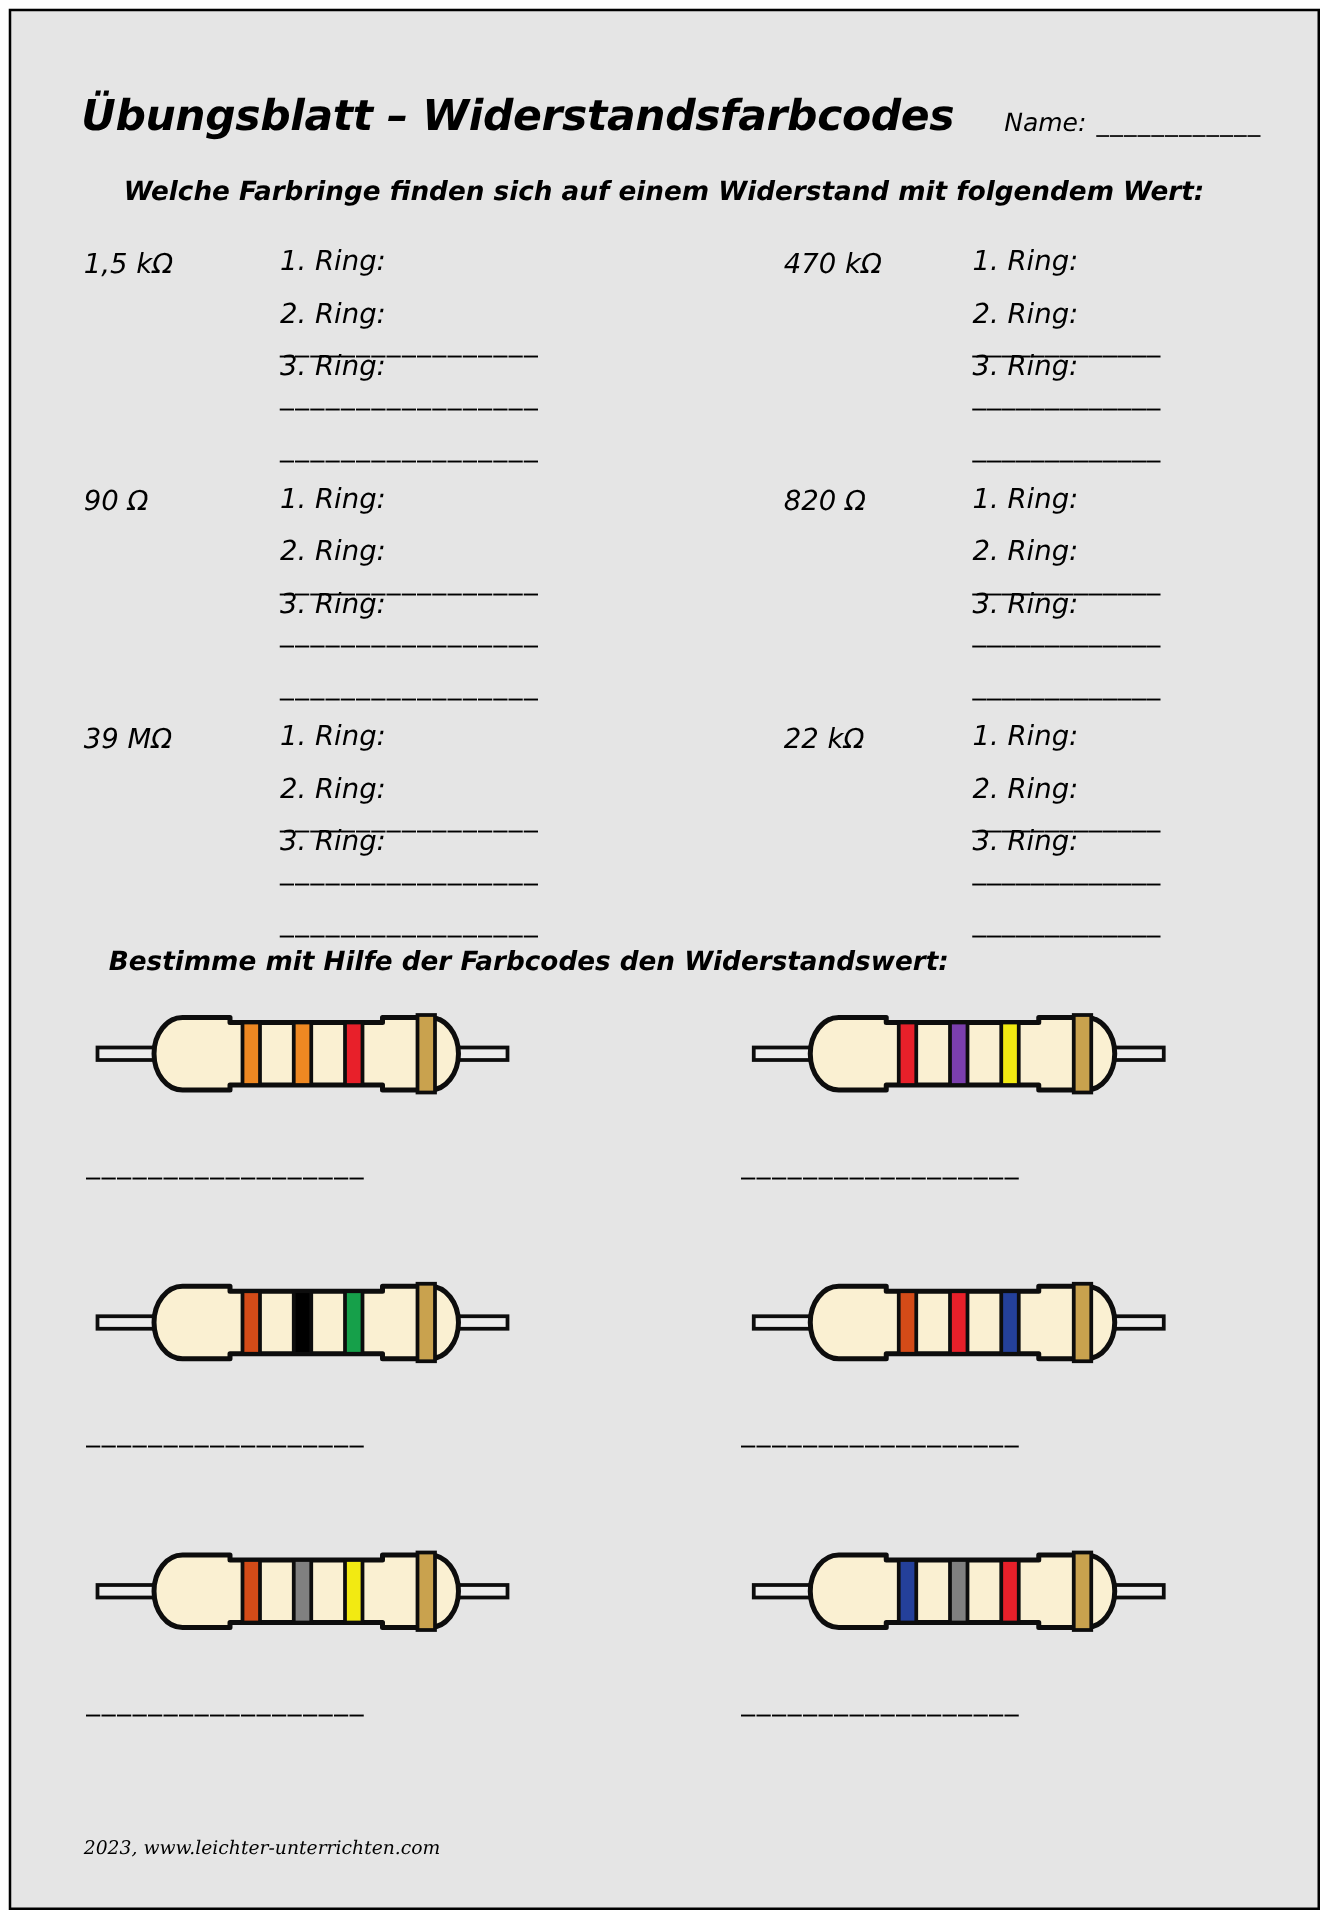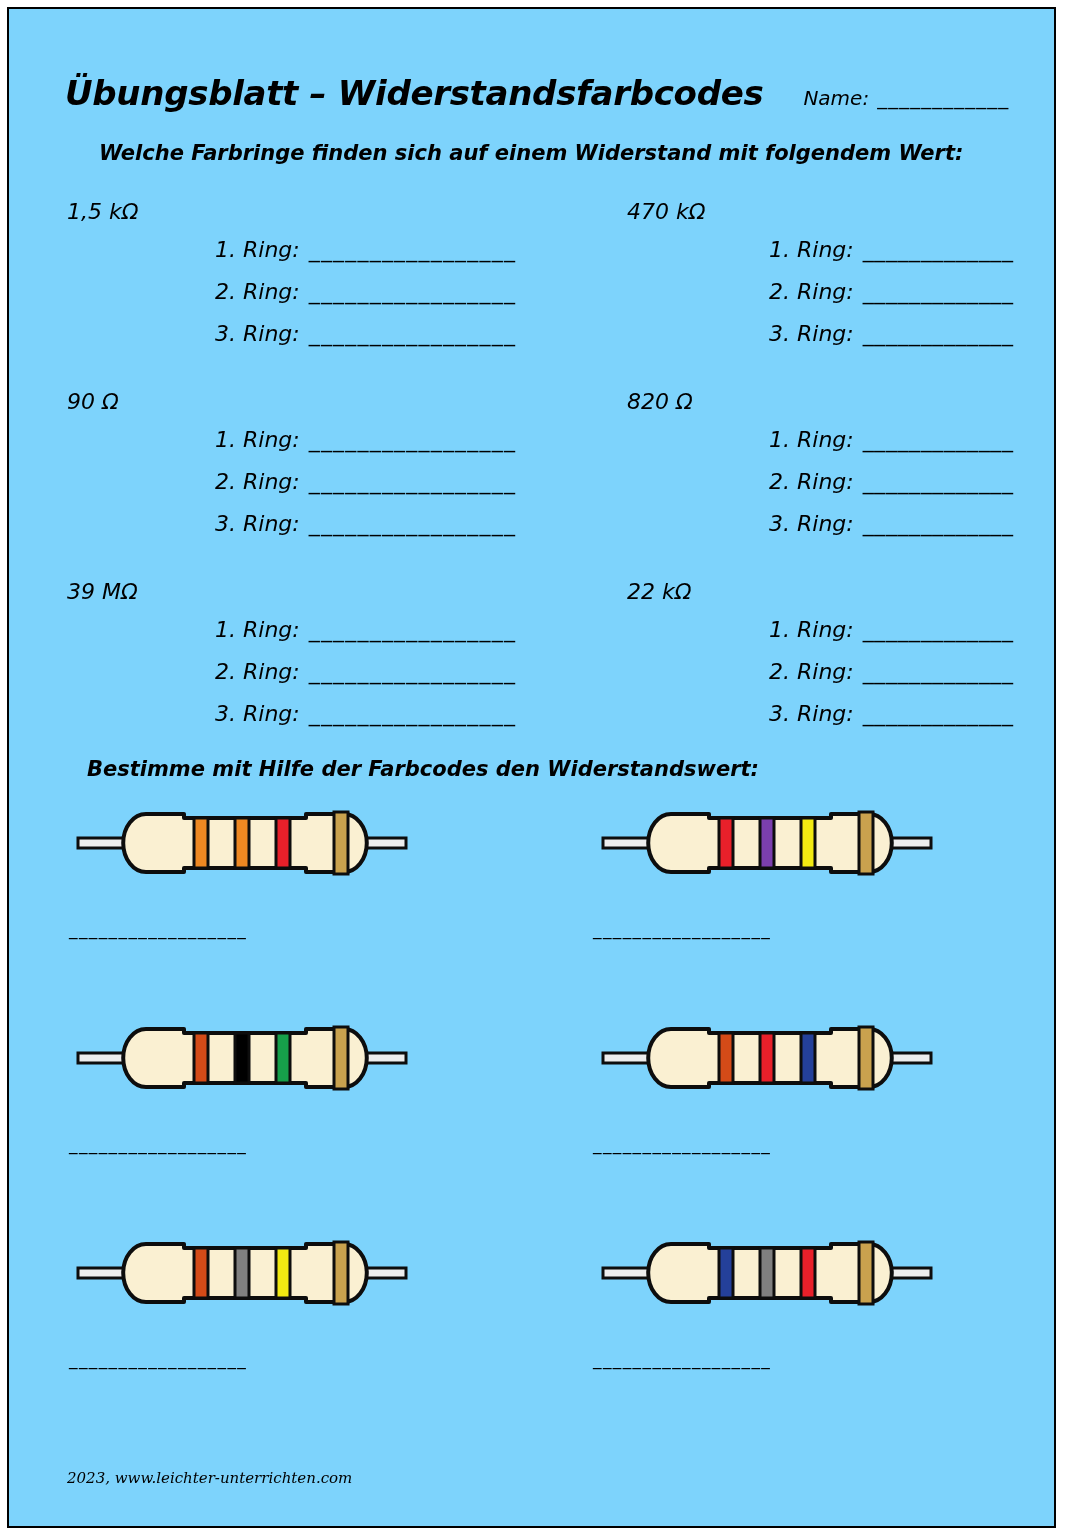--- a/index.html
+++ b/index.html
@@ -15,21 +15,21 @@
     overflow: hidden;
   }
   .page {
     position: absolute;
     left: 7px;
     top: 7px;
     width: 1049px;
     height: 1521px;
     border: 2px solid #000000;
     box-sizing: border-box;
-    background: #7dd3fc;
+    background: #e5e5e5;
   }
 
   
   .header {
     position: absolute;
     left: 56px;
     top: 48px;
     width: 952px;
     height: 56px;
     display: flex;
@@ -109,20 +109,21 @@
     padding-top: 2px;
   }
   .ex-cell.left  .ex-value { width: 128px; }
   .ex-cell.right .ex-value { width: 122px; }
 
   .ring-list { display: flex; flex-direction: column; }
   .ring-line {
     display: flex;
     align-items: baseline;
     height: 42px;
+    flex-direction: column;
   }
   .ring-label {
     font-family: "DejaVu Sans", sans-serif;
     font-size: 22px;
     font-style: italic;
     color: #000;
     white-space: nowrap;
   }
   .ring-blank {
     font-family: "DejaVu Sans", sans-serif;
@@ -154,21 +155,21 @@
     width: 340px;
     height: 72px;
   }
   .res-cell.second .resistor { left: 0px; }
 
   .answer-blank {
     position: absolute;
     left: 2px;
     top: 112px;
     font-family: "DejaVu Sans", sans-serif;
-    font-size: 17px;
+    font-size: 22px;
     font-style: italic;
     letter-spacing: 1.4px;
     color: #000;
     white-space: nowrap;
   }
   .res-cell.second .answer-blank { left: -4px; }
 
   
   .footer {
     position: absolute;

